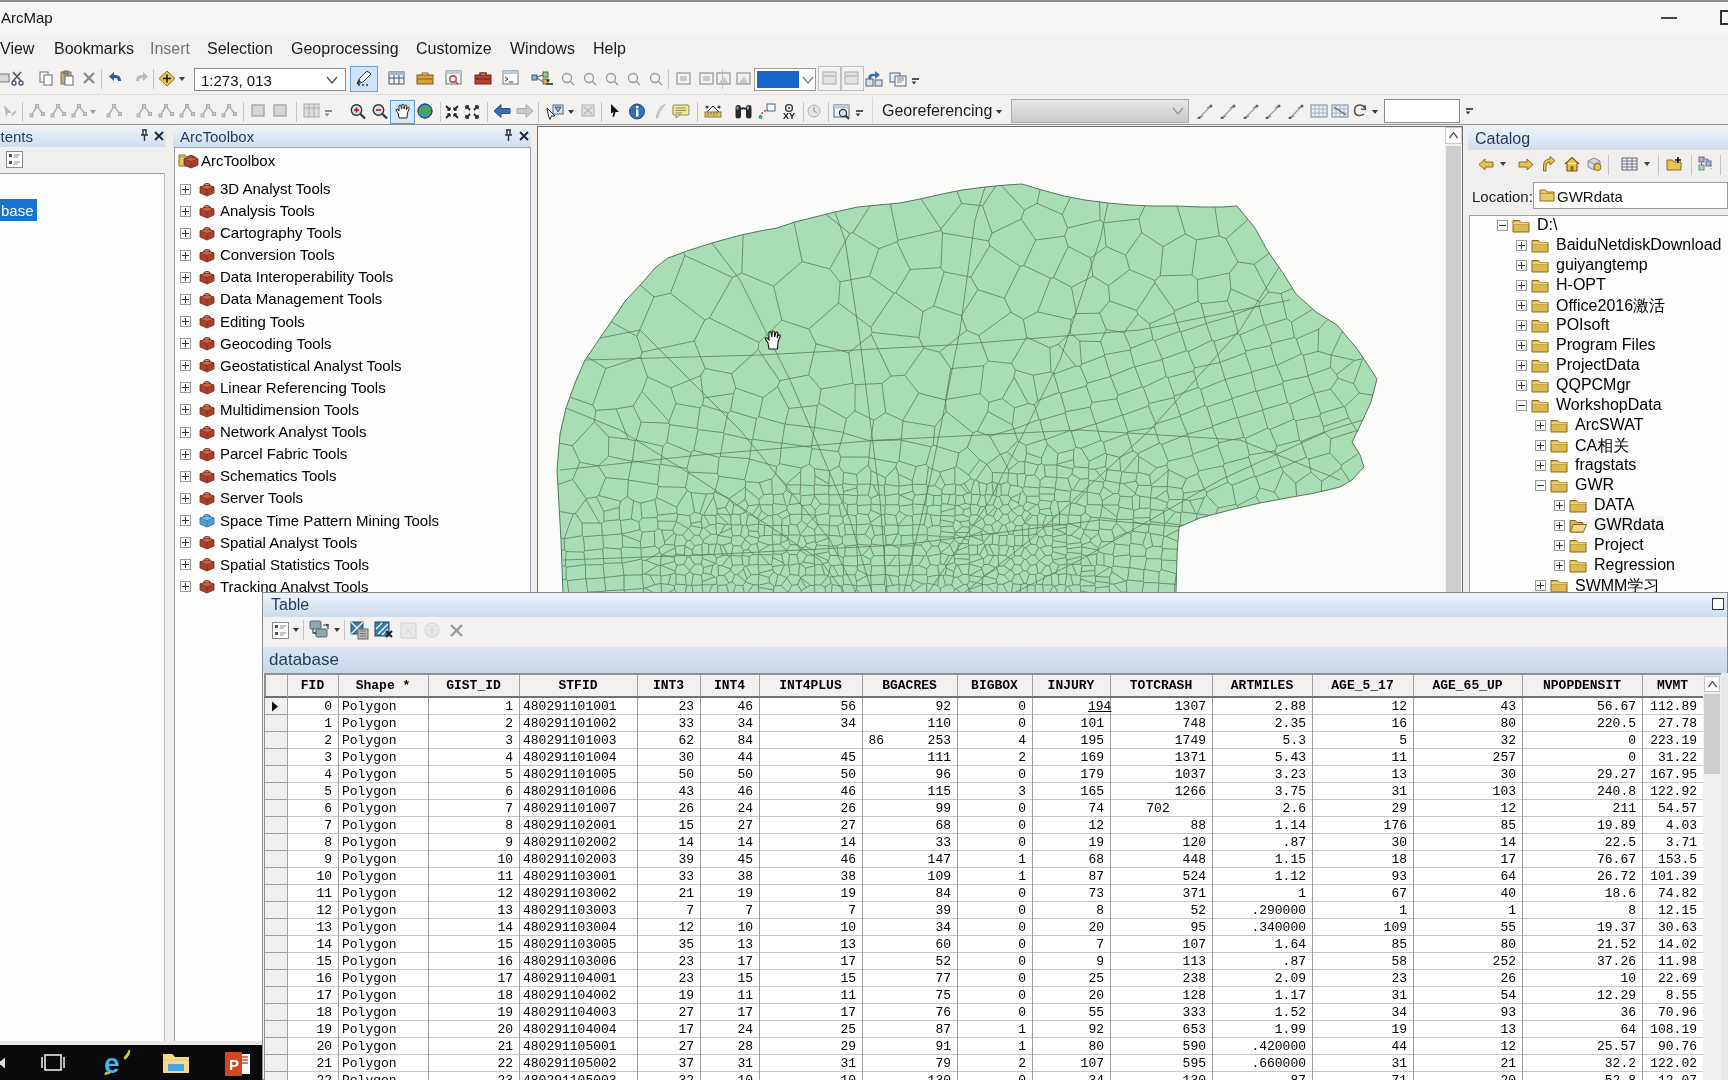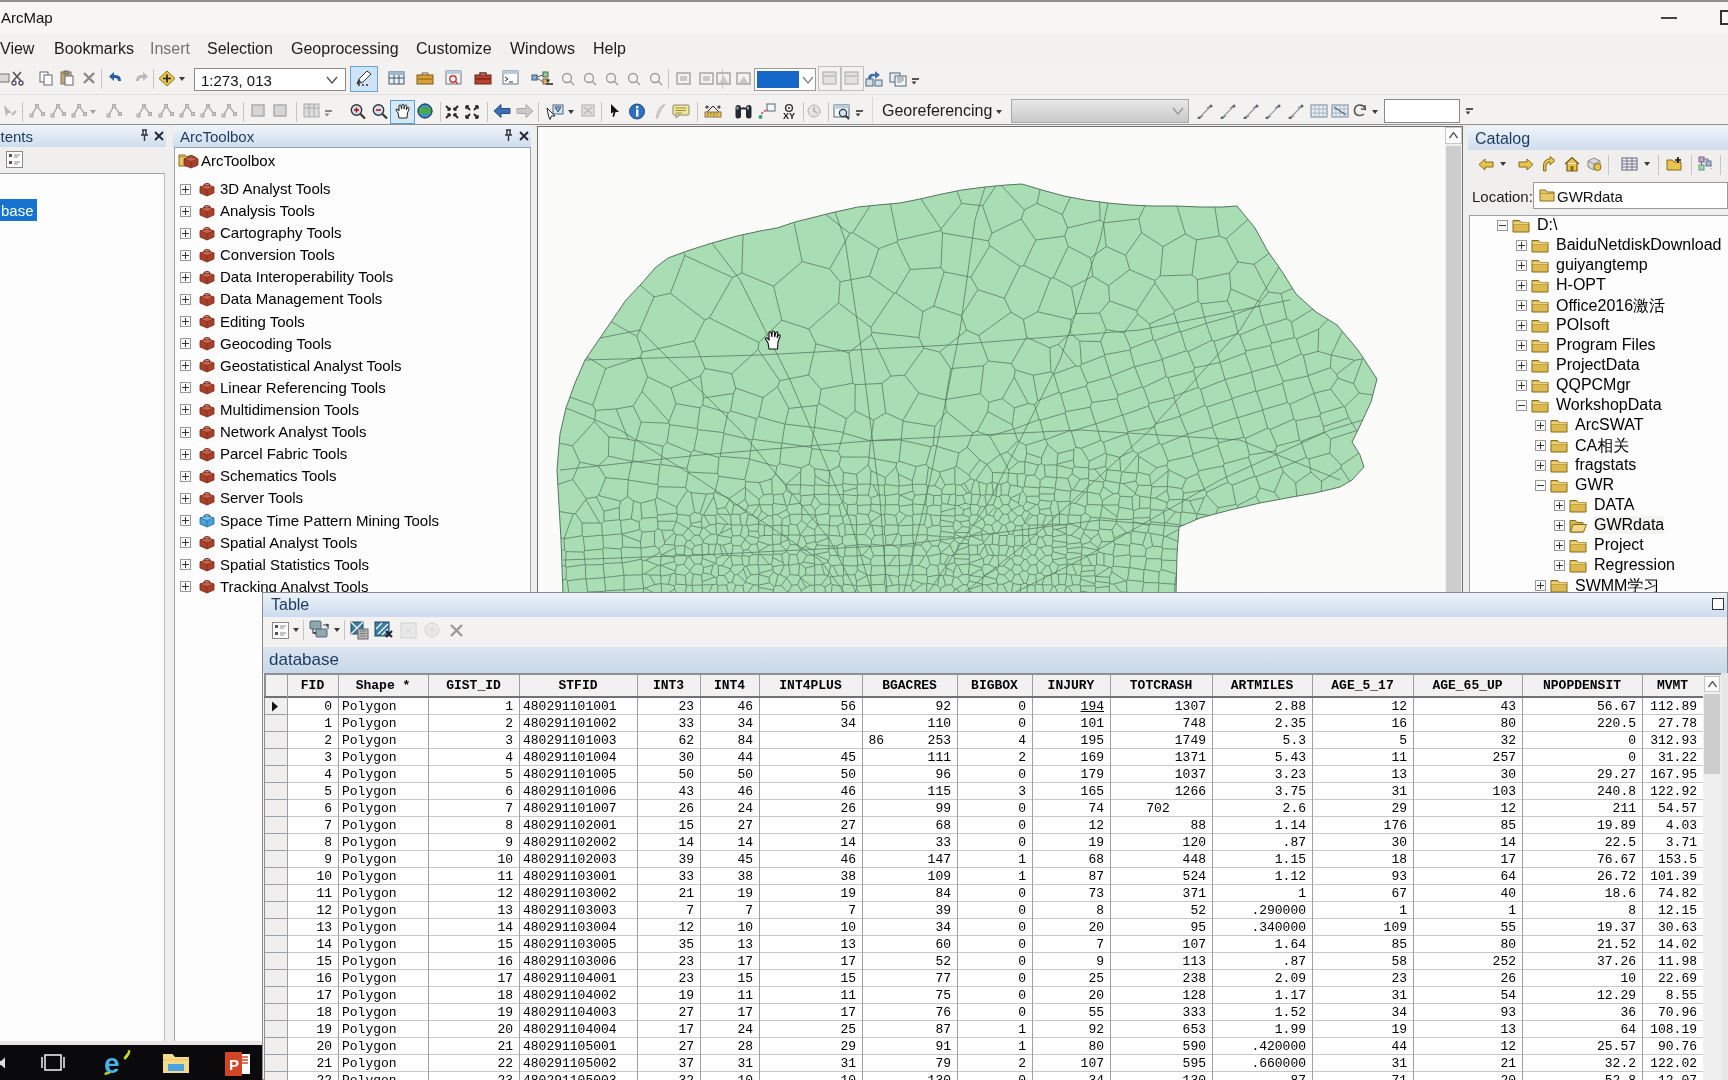--- a/index.html
+++ b/index.html
@@ -991,21 +991,21 @@
 <div class="tcell" style="left:1642px;top:678px;width:61px;text-align:center;font-weight:bold;">MVMT</div>
 <div class="tcell" style="left:287px;top:699px;width:45px;text-align:right;">0</div>
 <div class="tcell" style="left:342px;top:699px;">Polygon</div>
 <div class="tcell" style="left:428px;top:699px;width:85px;text-align:right;">1</div>
 <div class="tcell" style="left:523px;top:699px;">480291101001</div>
 <div class="tcell" style="left:637px;top:699px;width:57px;text-align:right;">23</div>
 <div class="tcell" style="left:700px;top:699px;width:53px;text-align:right;">46</div>
 <div class="tcell" style="left:759px;top:699px;width:97px;text-align:right;">56</div>
 <div class="tcell" style="left:862px;top:699px;width:89px;text-align:right;">92</div>
 <div class="tcell" style="left:957px;top:699px;width:69px;text-align:right;">0</div>
-<div class="tcell" style="left:1032px;top:699px;width:72px;text-align:right;text-decoration:underline;">194</div>
+<div class="tcell" style="left:1088px;top:699px;width:72px;text-align:left;text-decoration:underline;">194</div>
 <div class="tcell" style="left:1110px;top:699px;width:96px;text-align:right;">1307</div>
 <div class="tcell" style="left:1212px;top:699px;width:94px;text-align:right;">2.88</div>
 <div class="tcell" style="left:1312px;top:699px;width:95px;text-align:right;">12</div>
 <div class="tcell" style="left:1413px;top:699px;width:103px;text-align:right;">43</div>
 <div class="tcell" style="left:1522px;top:699px;width:114px;text-align:right;">56.67</div>
 <div class="tcell" style="left:1642px;top:699px;width:55px;text-align:right;">112.89</div>
 <div class="tcell" style="left:287px;top:716px;width:45px;text-align:right;">1</div>
 <div class="tcell" style="left:342px;top:716px;">Polygon</div>
 <div class="tcell" style="left:428px;top:716px;width:85px;text-align:right;">2</div>
 <div class="tcell" style="left:523px;top:716px;">480291101002</div>
@@ -1029,21 +1029,21 @@
 <div class="tcell" style="left:700px;top:733px;width:53px;text-align:right;">84</div>
 <div class="tcell" style="left:759px;top:733px;width:97px;text-align:right;margin-left:28px;">86</div>
 <div class="tcell" style="left:862px;top:733px;width:89px;text-align:right;">253</div>
 <div class="tcell" style="left:957px;top:733px;width:69px;text-align:right;">4</div>
 <div class="tcell" style="left:1032px;top:733px;width:72px;text-align:right;">195</div>
 <div class="tcell" style="left:1110px;top:733px;width:96px;text-align:right;">1749</div>
 <div class="tcell" style="left:1212px;top:733px;width:94px;text-align:right;">5.3</div>
 <div class="tcell" style="left:1312px;top:733px;width:95px;text-align:right;">5</div>
 <div class="tcell" style="left:1413px;top:733px;width:103px;text-align:right;">32</div>
 <div class="tcell" style="left:1522px;top:733px;width:114px;text-align:right;">0</div>
-<div class="tcell" style="left:1642px;top:733px;width:55px;text-align:right;">312.93</div>
+<div class="tcell" style="left:1642px;top:733px;width:55px;text-align:right;">223.19</div>
 <div class="tcell" style="left:287px;top:750px;width:45px;text-align:right;">3</div>
 <div class="tcell" style="left:342px;top:750px;">Polygon</div>
 <div class="tcell" style="left:428px;top:750px;width:85px;text-align:right;">4</div>
 <div class="tcell" style="left:523px;top:750px;">480291101004</div>
 <div class="tcell" style="left:637px;top:750px;width:57px;text-align:right;">30</div>
 <div class="tcell" style="left:700px;top:750px;width:53px;text-align:right;">44</div>
 <div class="tcell" style="left:759px;top:750px;width:97px;text-align:right;">45</div>
 <div class="tcell" style="left:862px;top:750px;width:89px;text-align:right;">111</div>
 <div class="tcell" style="left:957px;top:750px;width:69px;text-align:right;">2</div>
 <div class="tcell" style="left:1032px;top:750px;width:72px;text-align:right;">169</div>

